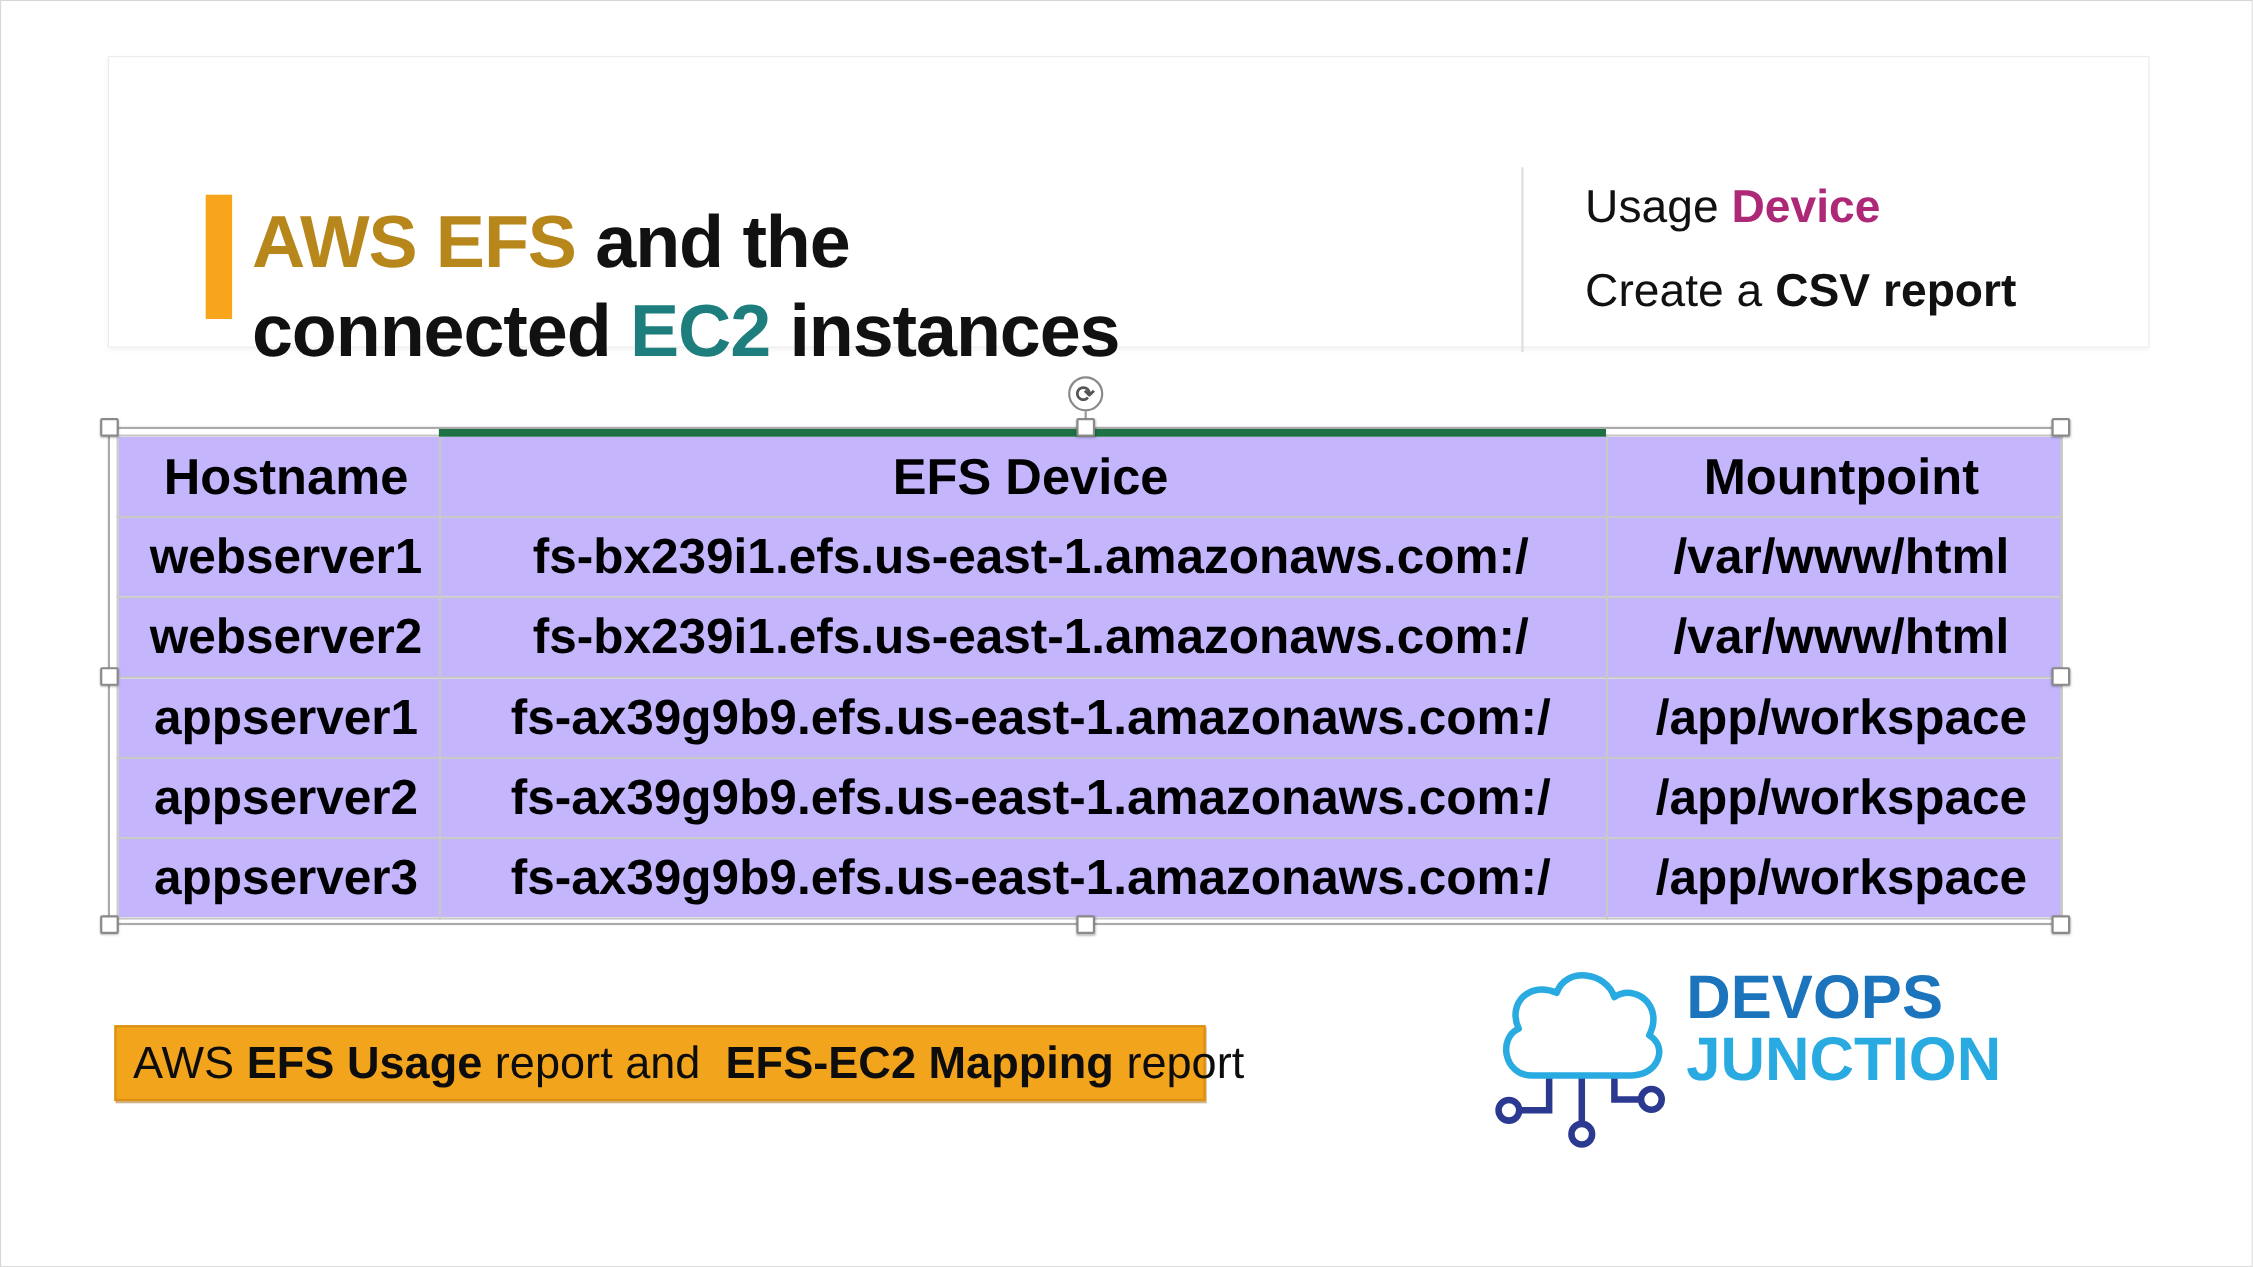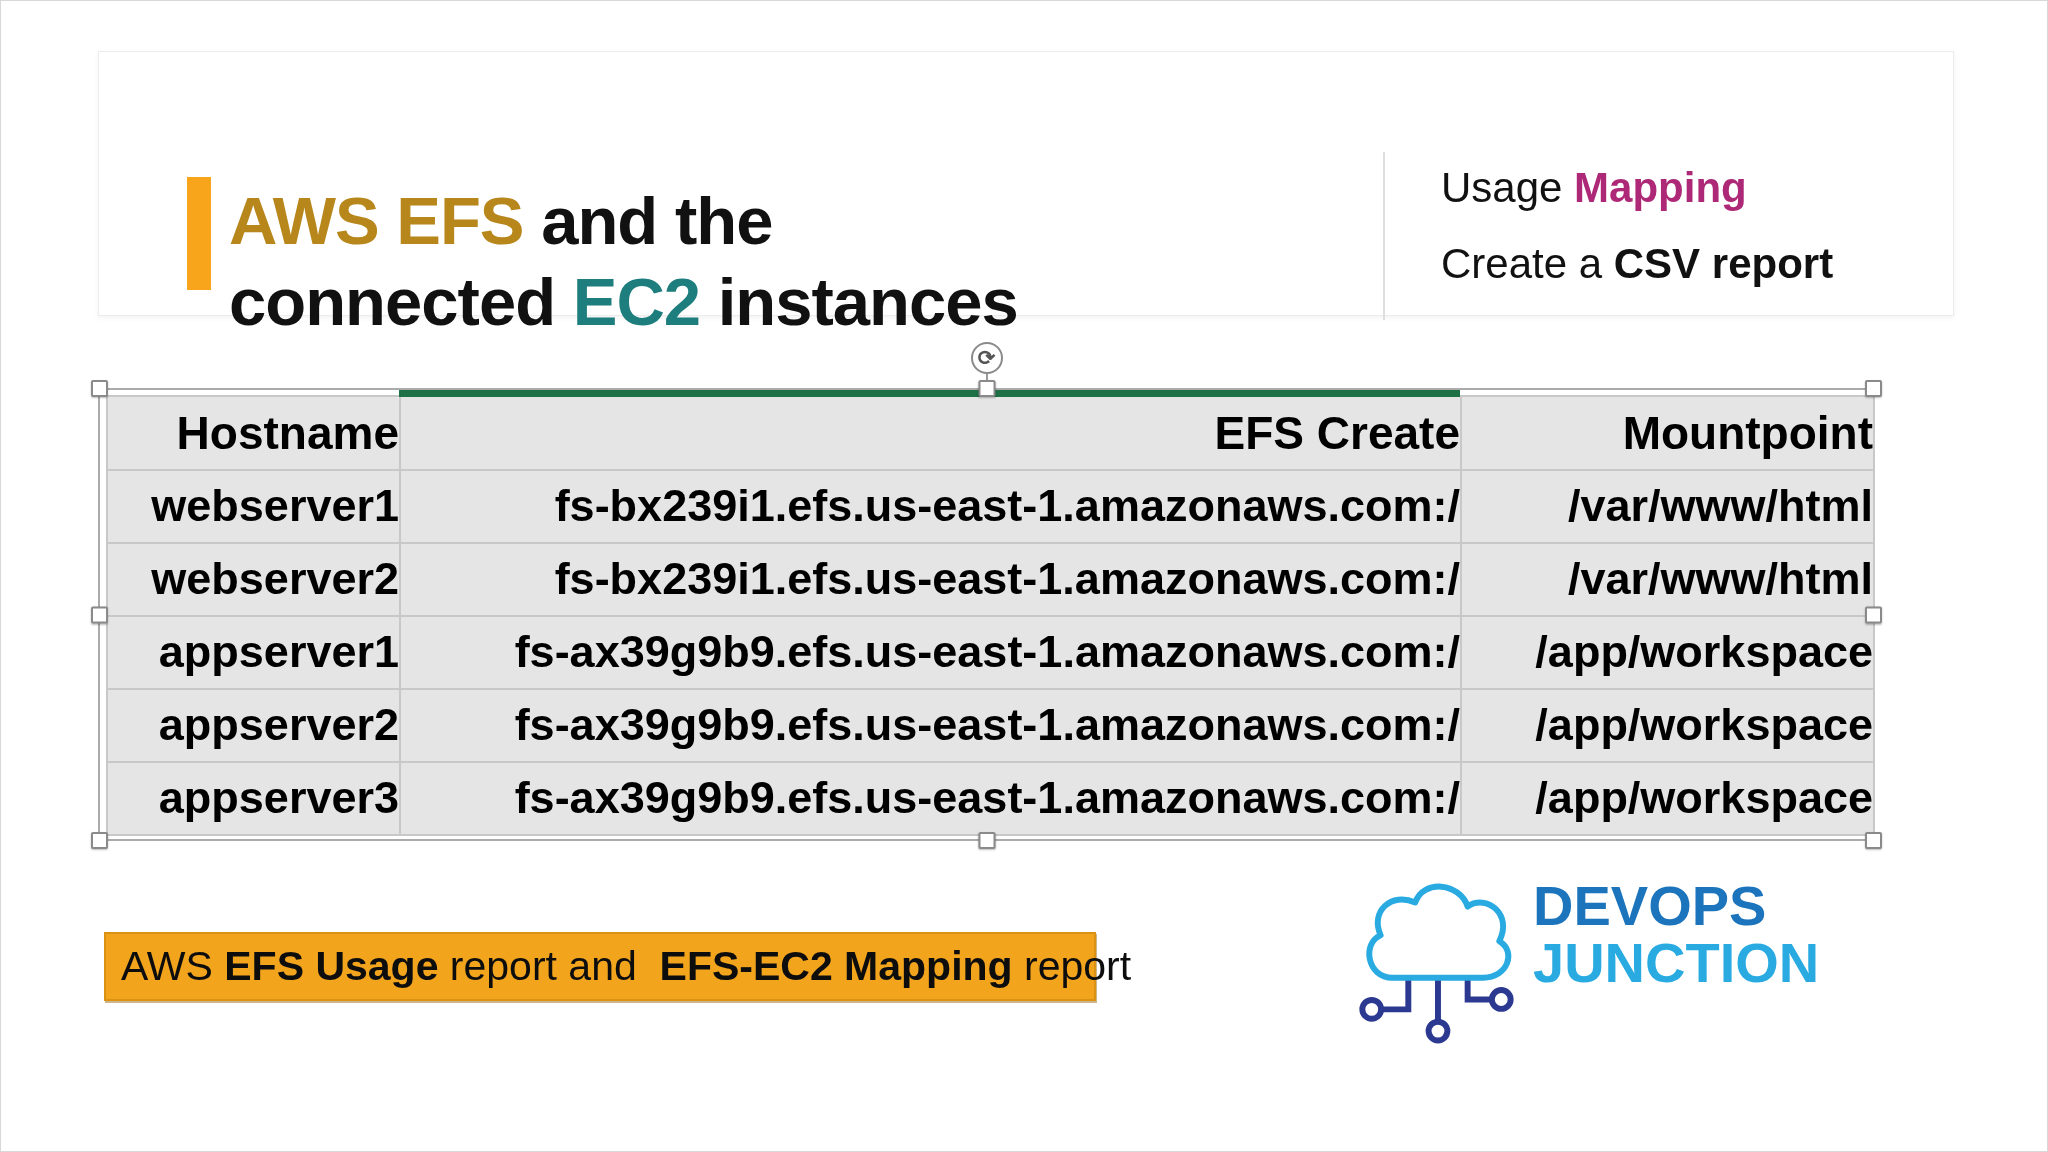--- a/index.html
+++ b/index.html
@@ -44,22 +44,22 @@
     border:2px solid var(--frame-gray);
   }
   .data-table{
     position:absolute; left:6px; top:5px;
     border-collapse:collapse; table-layout:fixed; width:1767px;
     font-size:45px; color:#000;
   }
   .data-table col.c1{ width:293px; } .data-table col.c2{ width:1061px; } .data-table col.c3{ width:413px; }
   .data-table th, .data-table td{
     border:2px solid var(--table-border);
-    padding:0 0 1px 13px; text-align:right; vertical-align:middle;
-    overflow:hidden; white-space:nowrap; background:#e5e5e5;
+    padding:0 0 1px 13px; text-align:center; vertical-align:middle;
+    overflow:hidden; white-space:nowrap; background:#c4b5fd;
   }
   .data-table th{ height:74px; font-weight:700; font-size:46px; }
   .data-table td{ height:73px; font-weight:700; }
   .column-top-highlight{
     position:absolute; left:299px; top:0; width:1061px; height:7px;
     background:var(--selection-green);
   }
   .handle{
     position:absolute; width:17px; height:17px; background:#fff;
     border:2px solid var(--handle-border); border-radius:2px;
@@ -105,41 +105,41 @@
 <div class="slide">
 
   <div class="header-card">
     <div class="accent-bar"></div>
     <div class="title">
       <div><span class="gold">AWS EFS</span><span> and the</span></div>
       <div><span>connected </span><span class="teal">EC2</span><span> instances</span></div>
     </div>
     <div class="header-divider"></div>
     <div class="subtitle">
-      <div class="row1"><span>Usage </span><span class="magenta">Mapping</span></div>
+      <div class="row1"><span>Usage </span><span class="magenta">Device</span></div>
       <div class="row2"><span>Create a </span><span class="b">CSV report</span></div>
     </div>
   </div>
 
   <div class="selection-frame">
     <div class="rotate-stem"></div>
     <div class="rotate-circle">
         <span>⟳</span>
       </div>
 
     <table class="data-table">
       <colgroup>
           <col class="c1">
           <col class="c2">
           <col class="c3">
         </colgroup>
       <thead>
         <tr>
           <th>Hostname</th>
-          <th>EFS Create</th>
+          <th>EFS Device</th>
           <th>Mountpoint</th>
         </tr>
       </thead>
       <tbody>
         <tr>
           <td>webserver1</td>
           <td>fs-bx239i1.efs.us-east-1.amazonaws.com:/</td>
           <td>/var/www/html</td>
         </tr>
         <tr>

